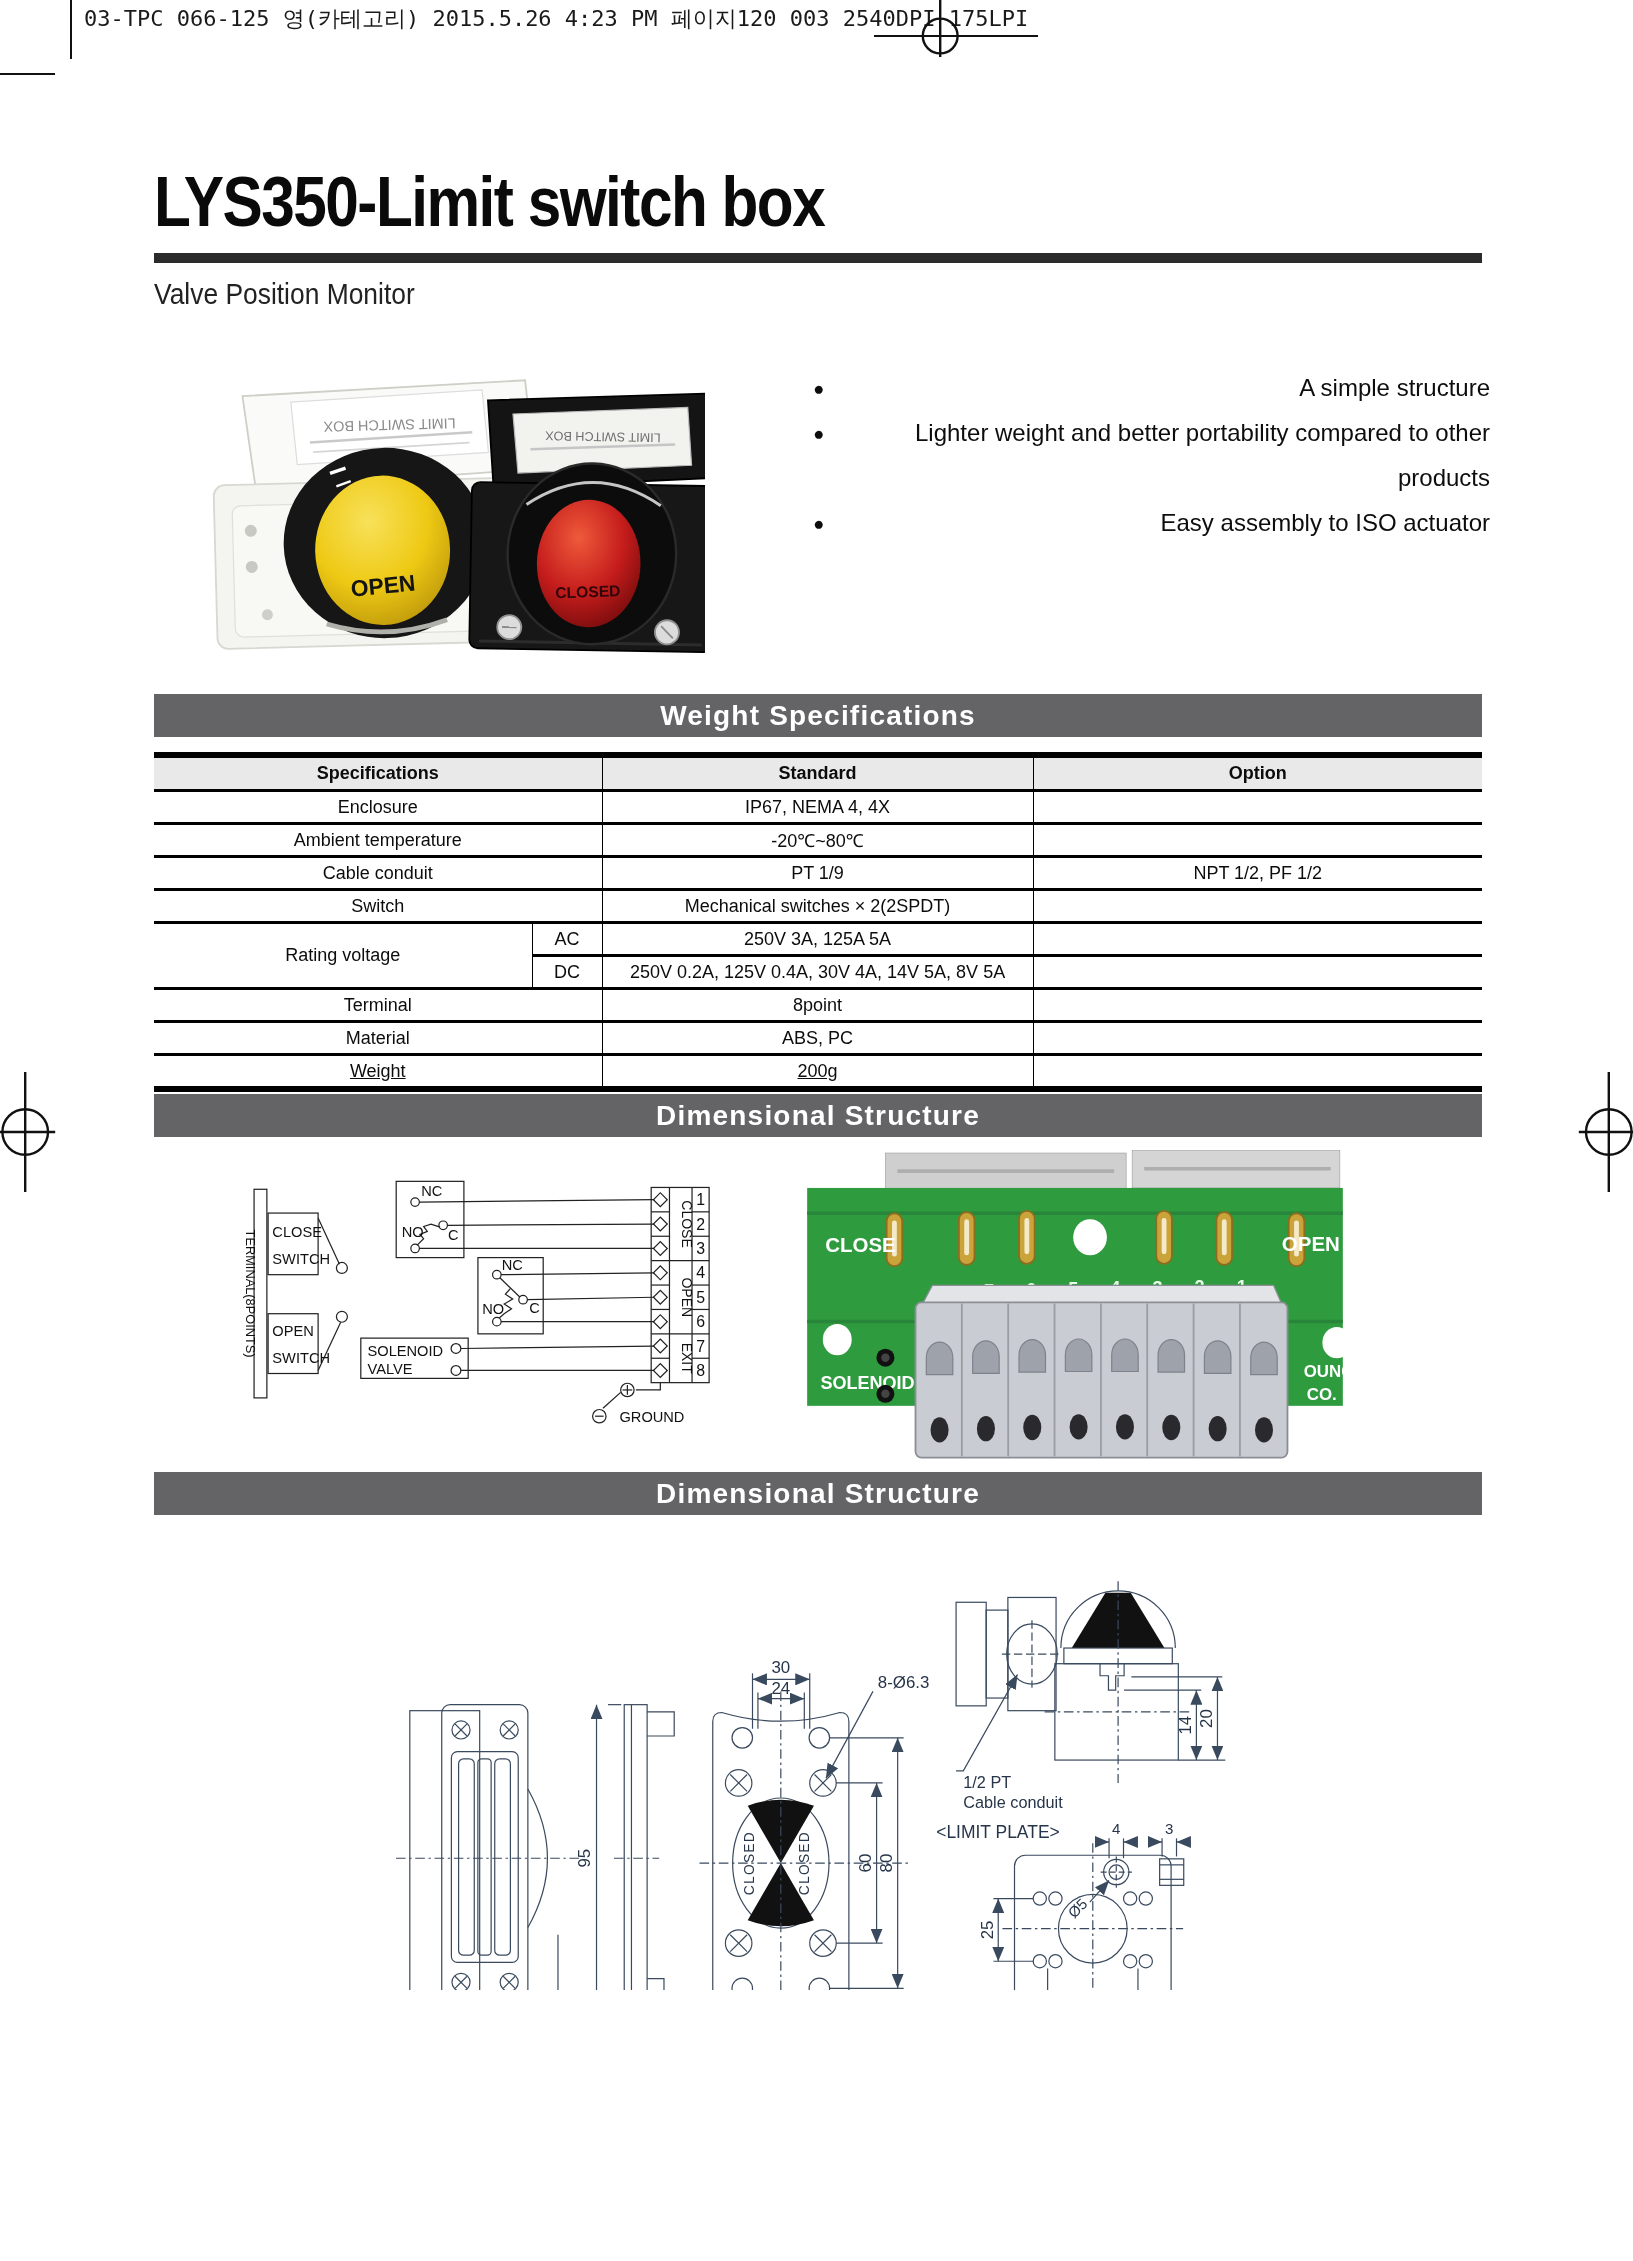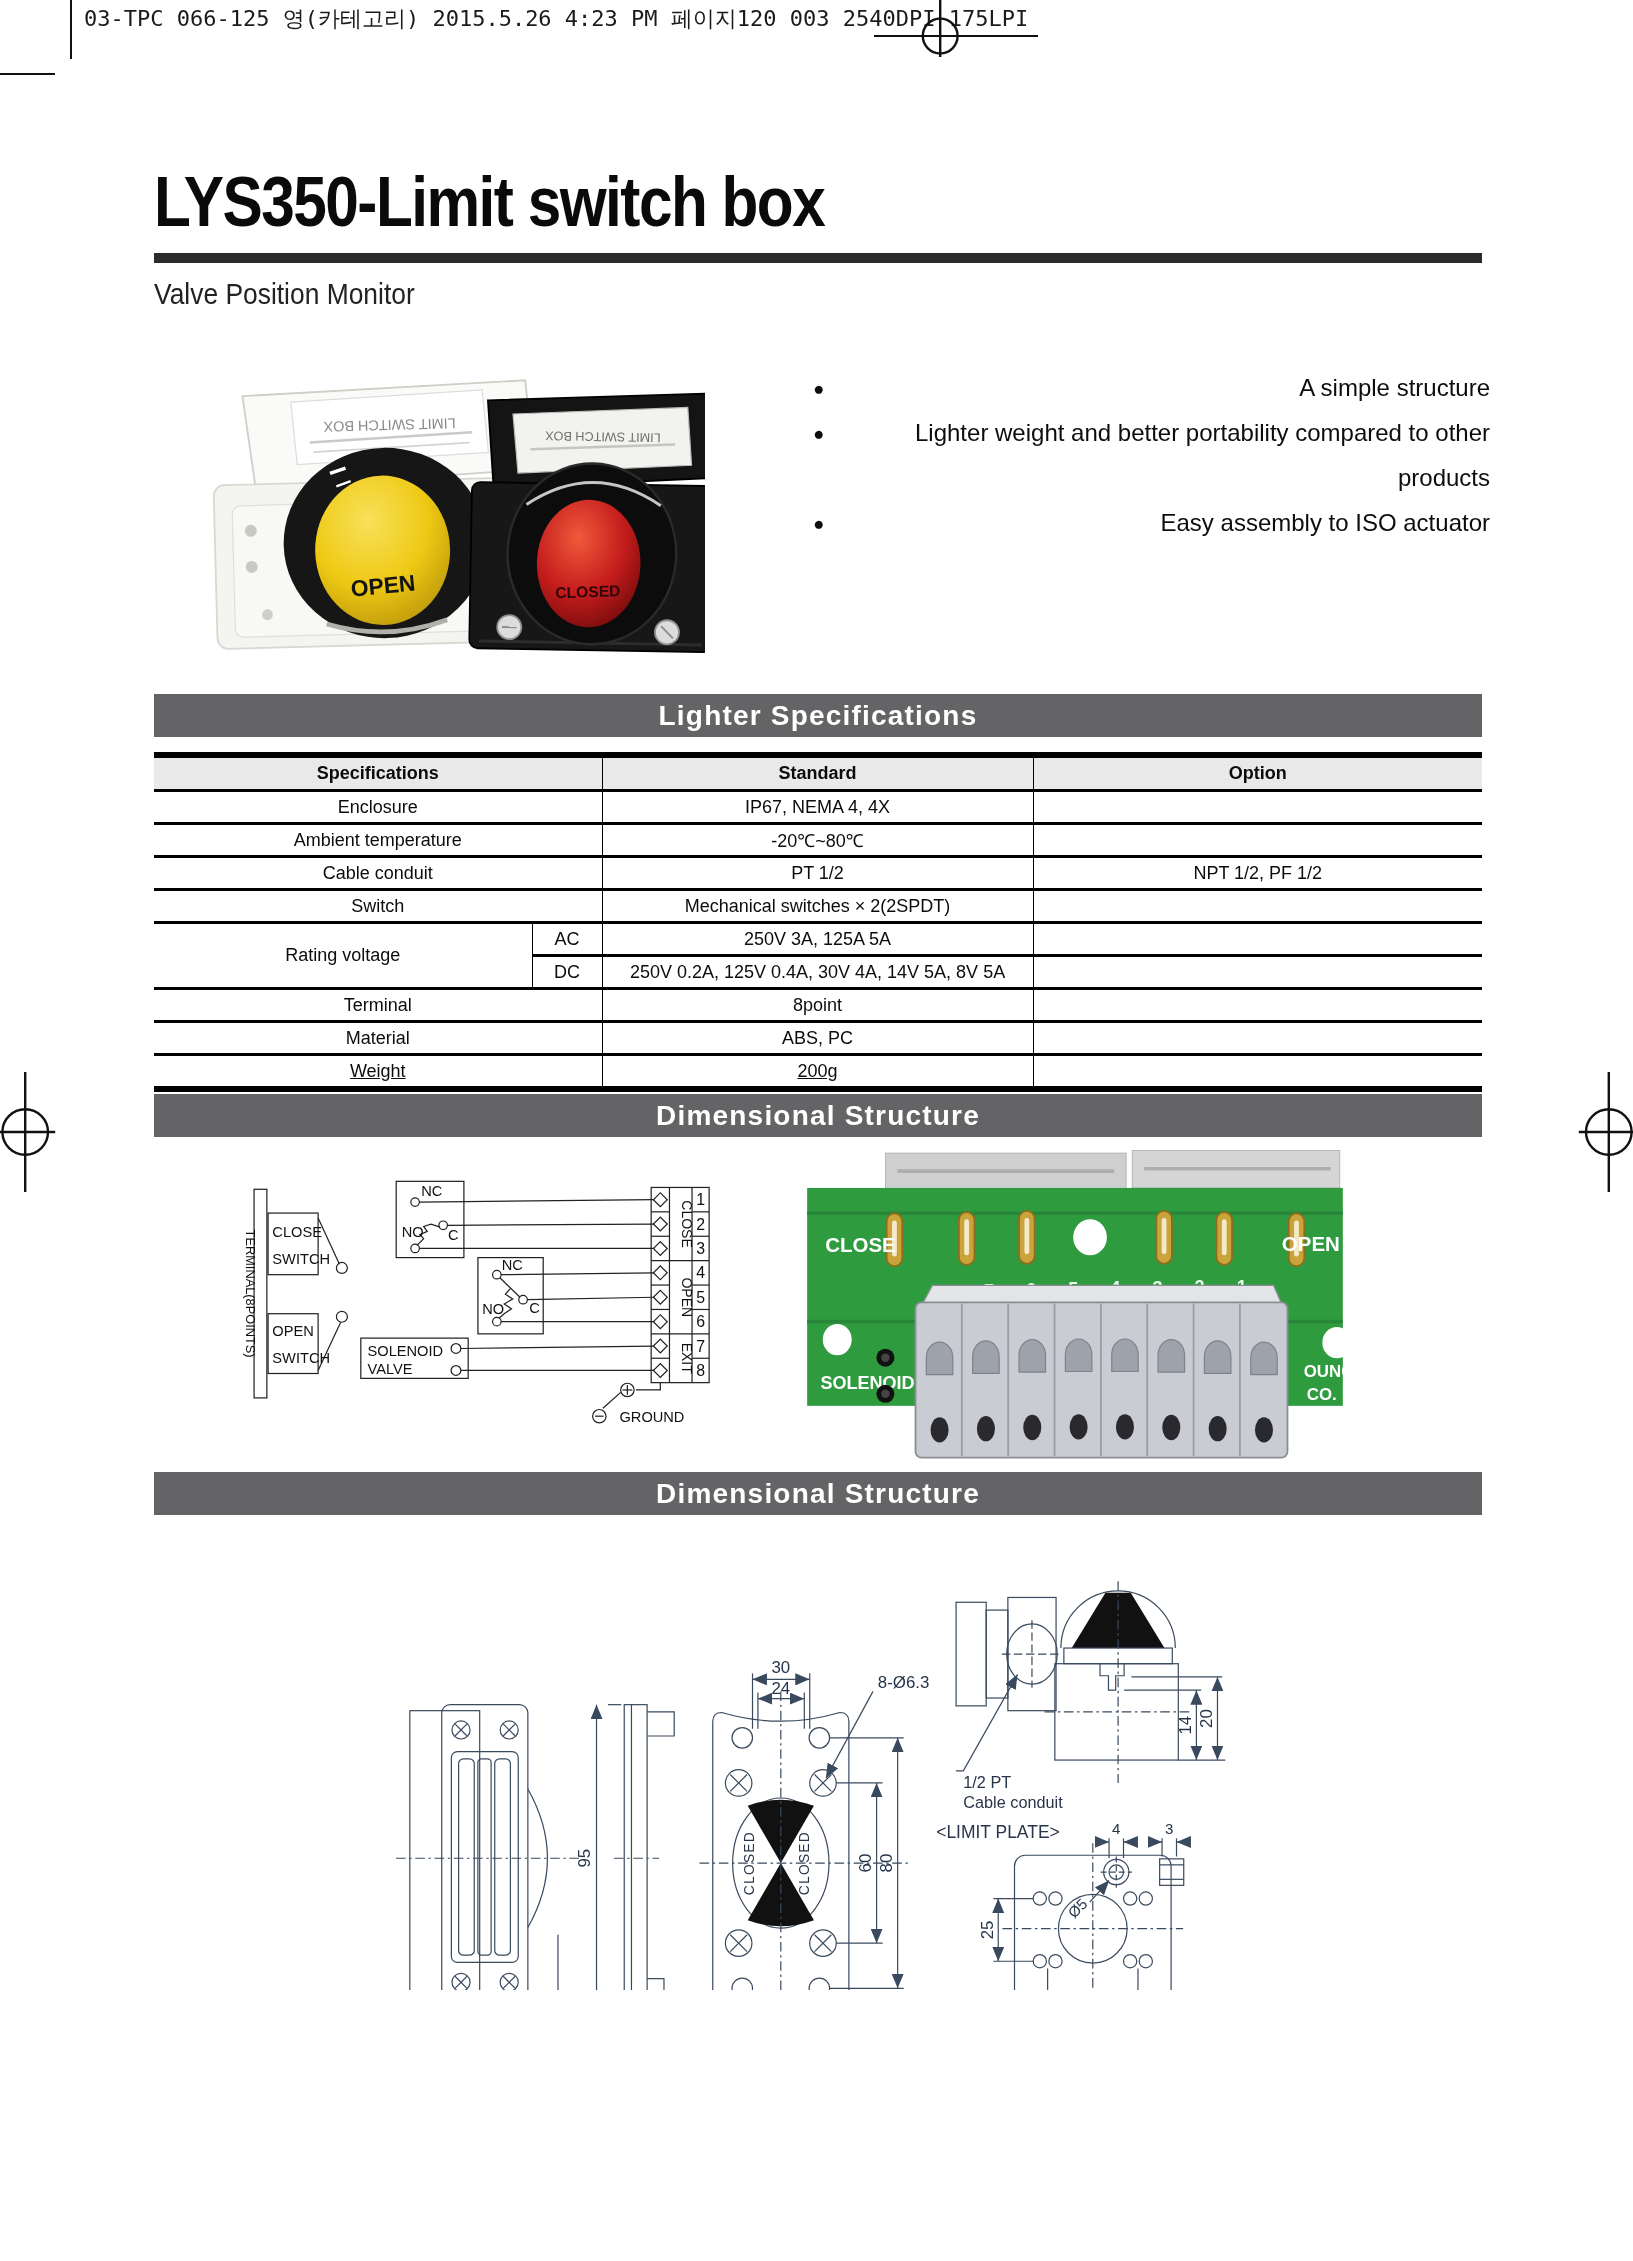--- a/index.html
+++ b/index.html
@@ -112,21 +112,21 @@
     </g>
   </svg>
 
   <ul class="abs features">
     <li>A simple structure</li>
     <li>Lighter weight and better portability compared to other products</li>
     <li>Easy assembly to ISO actuator</li>
   </ul>
 
   <div class="abs secbar" style="top:694px;">
-    <span>Lighter Specifications</span>
+    <span>Weight Specifications</span>
   </div>
 
   <table class="abs spec-table">
     <colgroup>
         <col style="width:378px">
         <col style="width:70px">
         <col style="width:431px">
         <col style="width:449px">
       </colgroup>
     <tbody>
@@ -140,21 +140,21 @@
       <td class="bR">IP67, NEMA 4, 4X</td>
       <td></td>
     </tr>
     <tr>
       <td colspan="2" class="bR">Ambient temperature</td>
       <td class="bR">-20℃~80℃</td>
       <td></td>
     </tr>
     <tr>
       <td colspan="2" class="bR">Cable conduit</td>
-      <td class="bR">PT 1/2</td>
+      <td class="bR">PT 1/9</td>
       <td>NPT 1/2, PF 1/2</td>
     </tr>
     <tr>
       <td colspan="2" class="bR">Switch</td>
       <td class="bR">Mechanical switches × 2(2SPDT)</td>
       <td></td>
     </tr>
     <tr>
       <td rowspan="2" class="bR">Rating voltage</td>
       <td class="bR">AC</td>

